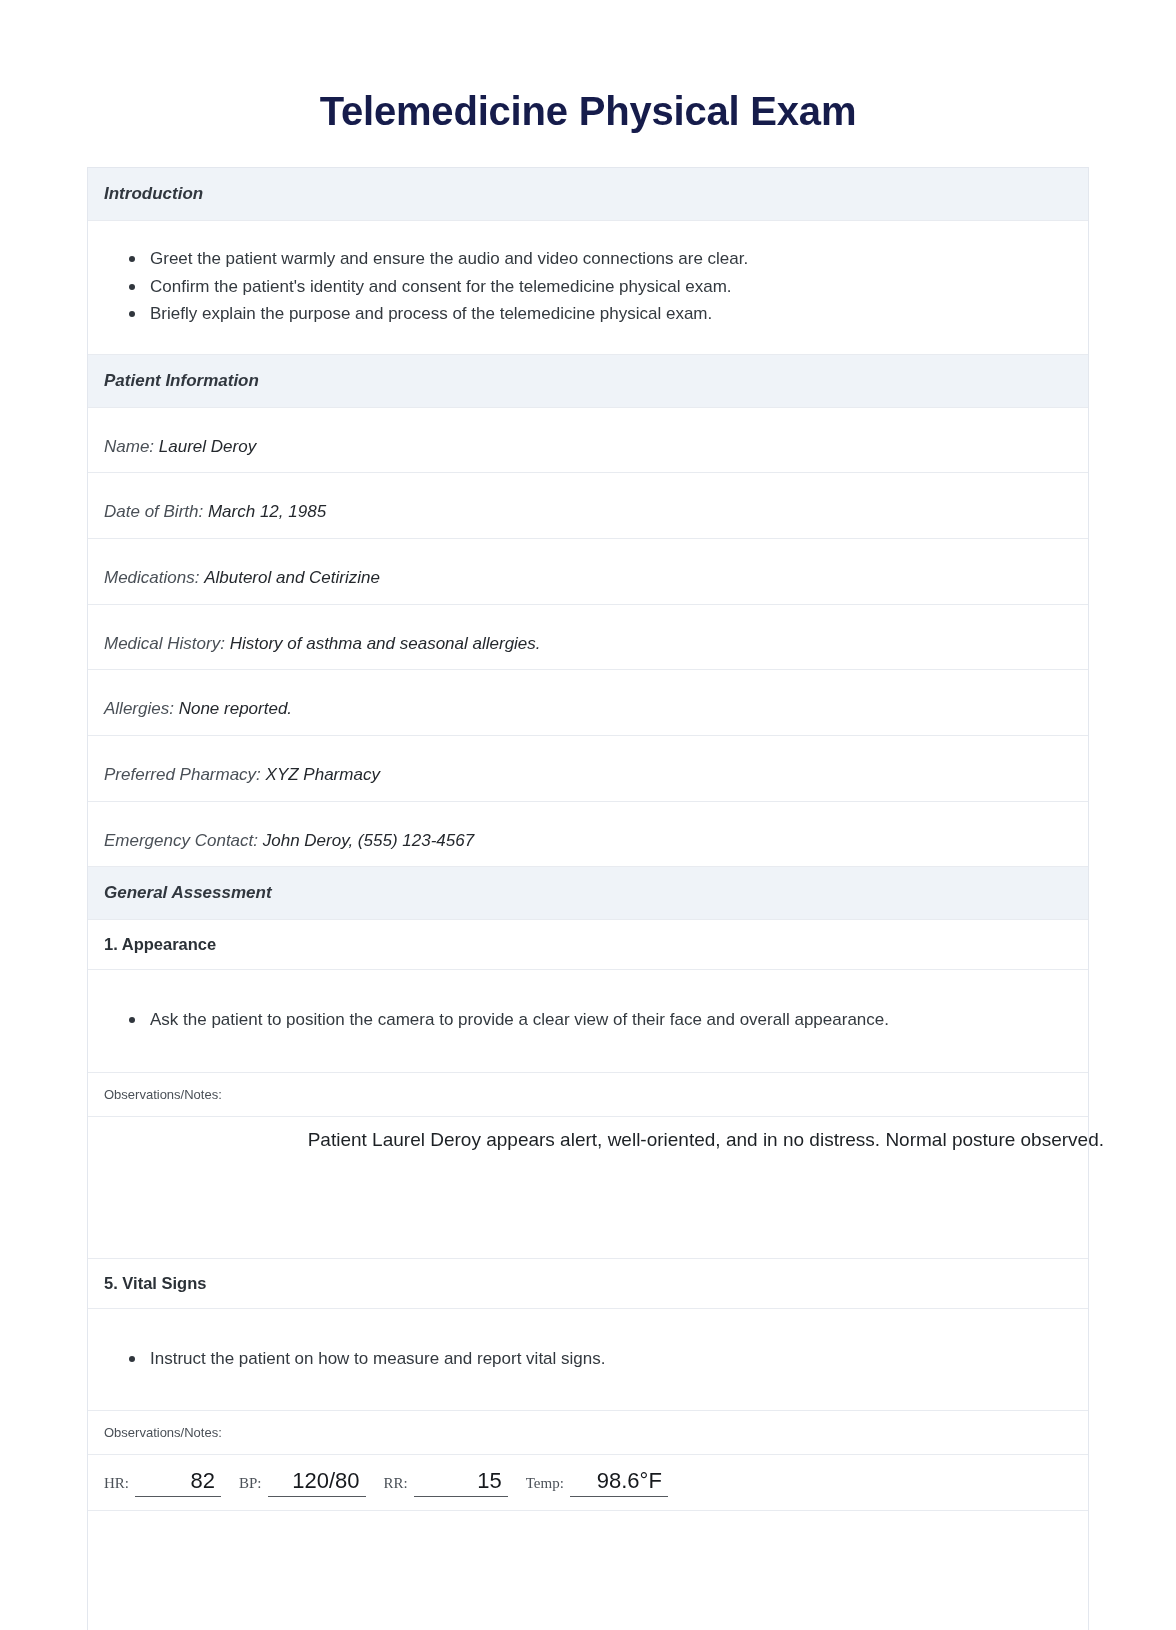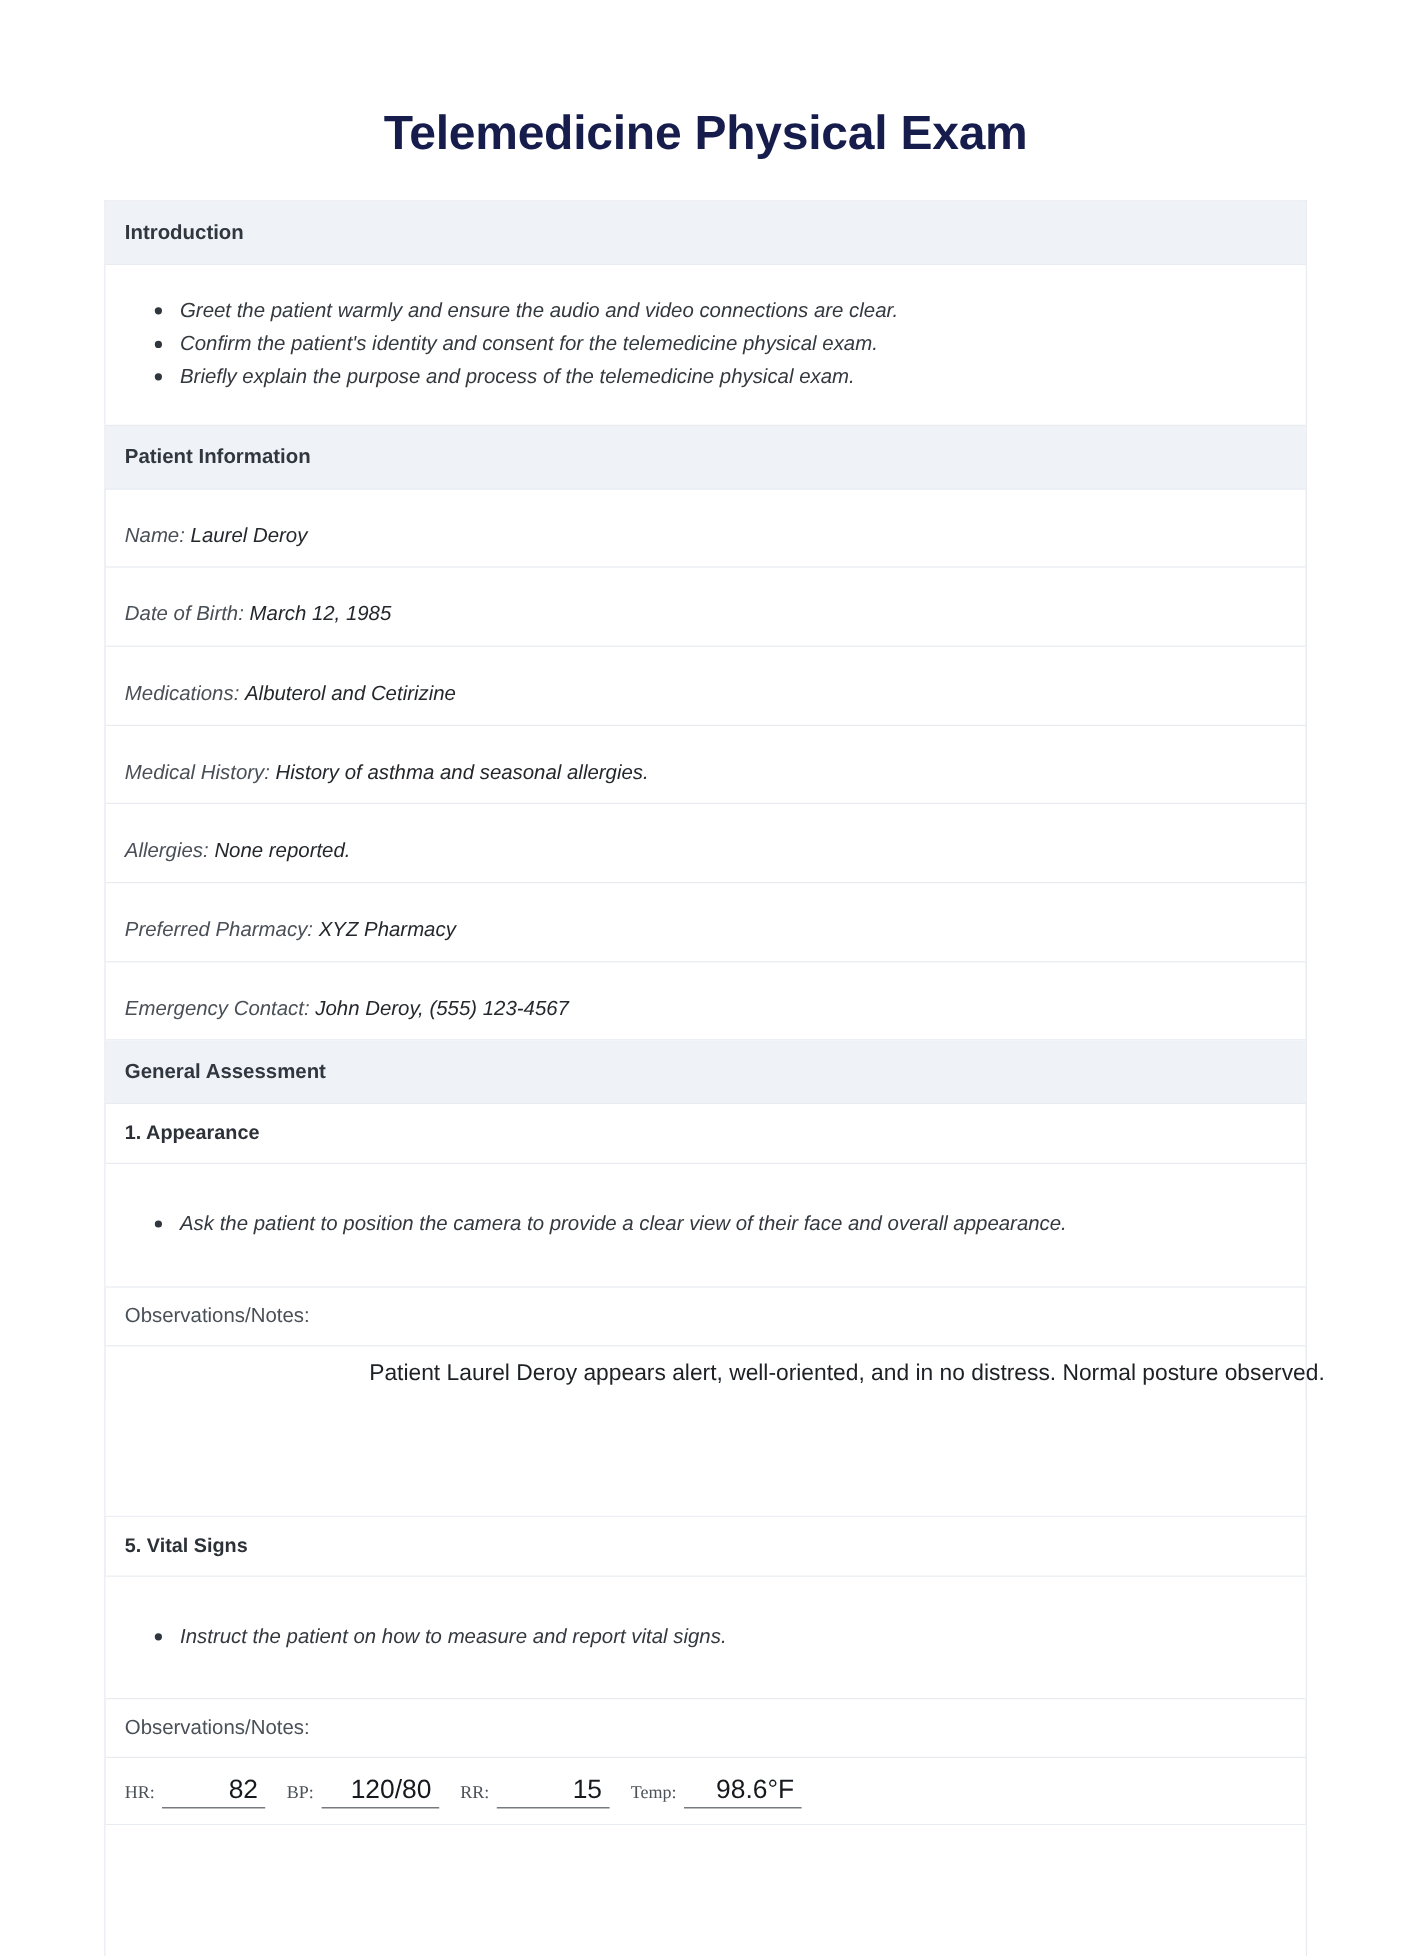--- a/index.html
+++ b/index.html
@@ -54,39 +54,39 @@
   }
 
   
   .section-head {
     background: #eff3f8;
     padding: 15px 16px 15px 16px;
     font-size: 17px;
     font-weight: bold;
     color: #31373f;
     line-height: 1.3;
+    font-style: italic;
   }
 
   
   .bullets {
     padding: 24px 16px 26px 16px;
     background: #ffffff;
   }
   .bullets ul {
     margin: 0;
     padding: 0 0 0 46px;
     list-style: none;
   }
   .bullets li {
     position: relative;
     font-size: 17px;
     line-height: 1.62;
     color: #33393f;
     padding: 0 40px 0 0;
-    font-style: italic;
   }
   .bullets li::before {
     content: "";
     position: absolute;
     left: -21px;
     top: 11px;
     width: 6px;
     height: 6px;
     border-radius: 50%;
     background: #30363d;
@@ -116,21 +116,21 @@
   .sub-head {
     padding: 15px 16px 15px 16px;
     font-size: 16.5px;
     font-weight: bold;
     color: #2b3137;
   }
 
   
   .obs-label {
     padding: 14px 16px 14px 16px;
-    font-size: 17px;
+    font-size: 13px;
     color: #4a5057;
   }
 
   
   .answer-row {
     padding: 0;
     position: relative;
     text-align: right;
   }
   .answer-text {

